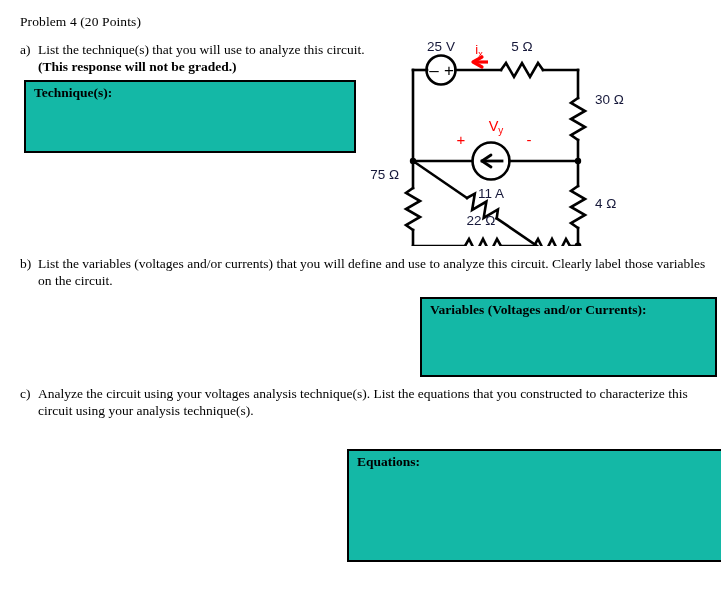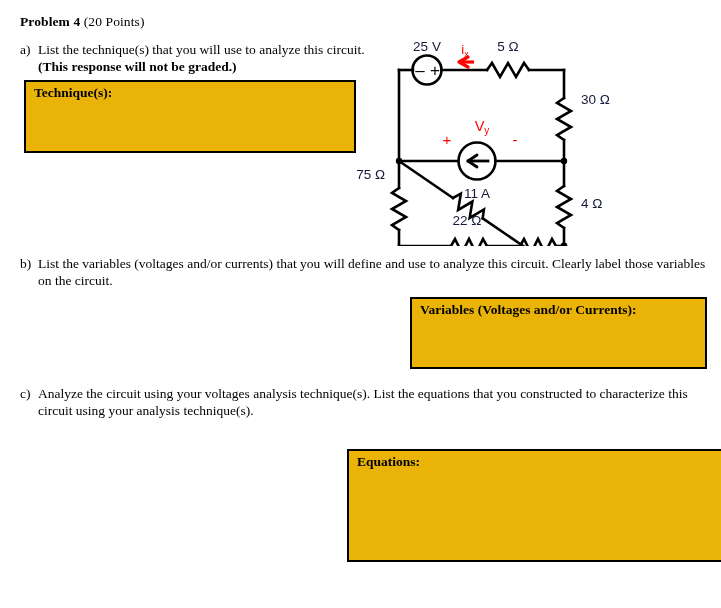--- a/index.html
+++ b/index.html
@@ -18,21 +18,21 @@
 
   
   .problem-title {
     position: absolute;
     left: 20px;
     top: 14px;
     font-size: 13.5px;
     letter-spacing: 0.1px;
     white-space: nowrap;
   }
-  .problem-title .bold { font-weight: bold; }
+  .problem-title .bold { font-weight: normal; }
 
   .qitem {
     position: absolute;
     font-size: 13.5px;
     line-height: 16.5px;
   }
   .qitem .marker {
     position: absolute;
     left: 0;
     top: 0;
@@ -46,39 +46,39 @@
   .qitem .bold { font-weight: bold; }
 
   #q-a { left: 20px; top: 42px; width: 360px; }
   #q-b { left: 20px; top: 256px; width: 690px; }
   #q-c { left: 20px; top: 386px; width: 680px; }
 
   
   .answer-box {
     position: absolute;
     border: 2px solid #000000;
-    background: #eab308;
+    background: #14b8a6;
     box-sizing: border-box;
   }
   .answer-box .box-label {
     position: absolute;
     left: 8px;
     top: 3px;
     font-size: 13.5px;
     font-weight: bold;
     white-space: nowrap;
   }
   #box-technique { left: 24px;  top: 80px;  width: 332px; height: 73px; }
-  #box-variables { left: 410px; top: 297px; width: 297px; height: 72px; }
+  #box-variables { left: 420px; top: 297px; width: 297px; height: 80px; }
   #box-equations { left: 347px; top: 449px; width: 437px; height: 113px; }
 
   
   #circuit {
     position: absolute;
-    left: 341px;
+    left: 355px;
     top: 28px;
     width: 366px;
     height: 218px;
   }
   #circuit svg { display: block; }
 </style>
 </head>
 <body>
 
 <div class="problem-title">

